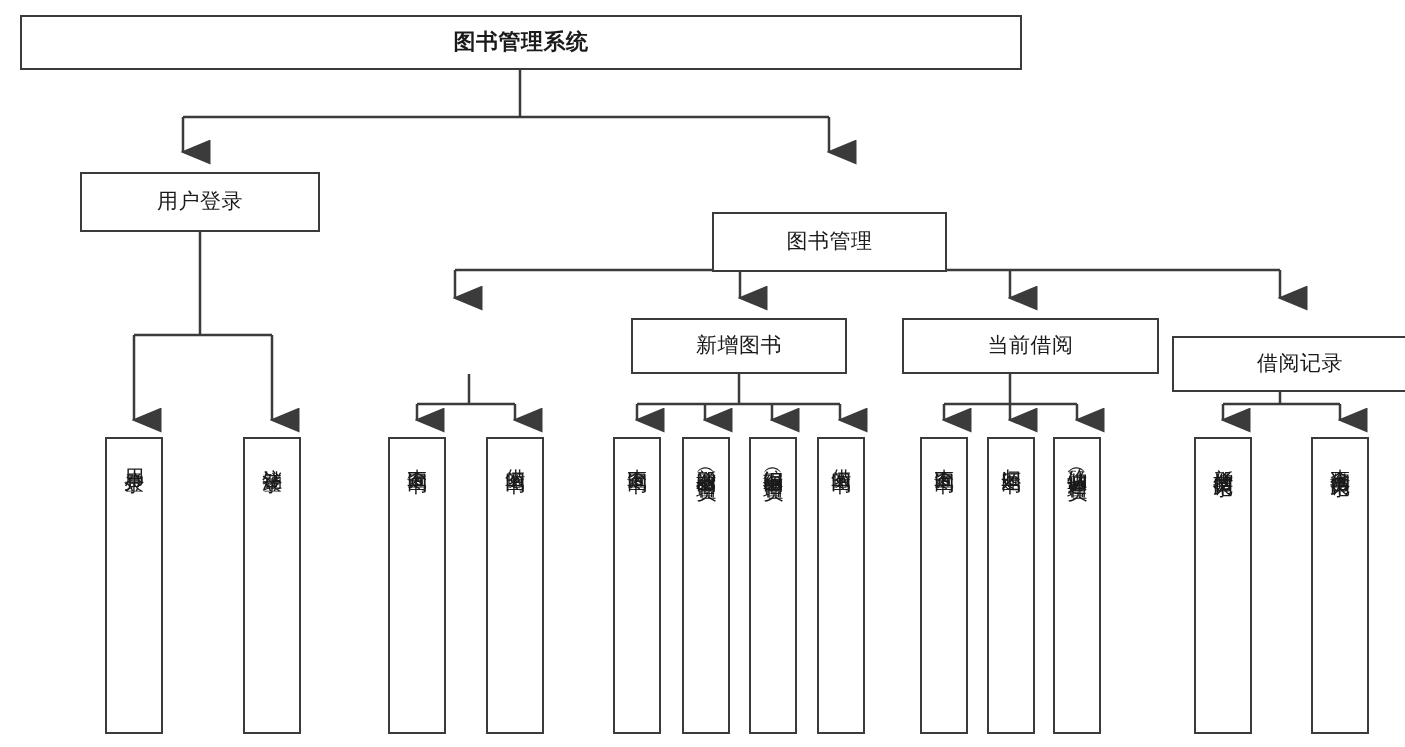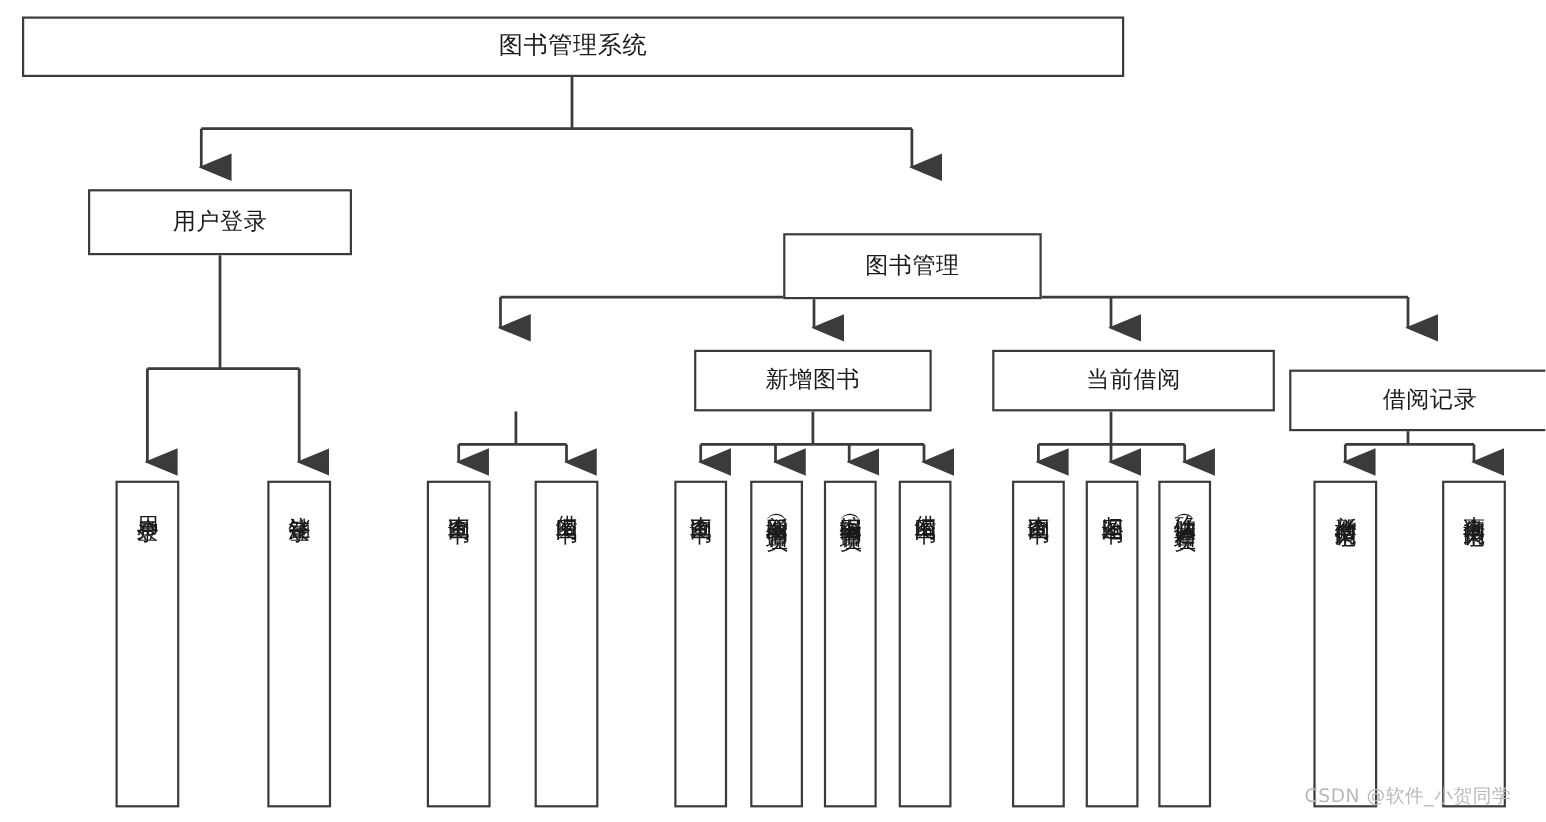--- a/index.html
+++ b/index.html
@@ -123,21 +123,21 @@
       <path d="M 1010 404 L 1010 420" marker-end="url(#arrow)"></path>
       <path d="M 1077 404 L 1077 420" marker-end="url(#arrow)"></path>
 
       <path d="M 1280 374 L 1280 404"></path>
       <path d="M 1223 404 L 1340 404"></path>
       <path d="M 1223 404 L 1223 420" marker-end="url(#arrow)"></path>
       <path d="M 1340 404 L 1340 420" marker-end="url(#arrow)"></path>
     </g>
   </svg>
 
-  <div class="node h" id="root-node" style="left:20px; top:15px; width:1002px; height:55px;">
+  <div class="node h" id="root-node" style="left:20px; top:15px; width:1002px; height:55px;font-weight:bold;">
     <span class="label">图书管理系统</span>
   </div>
 
   <div class="node h" style="left:80px; top:172px; width:240px; height:60px;">
     <span class="label">用户登录</span>
   </div>
   <div class="node h" style="left:712px; top:172px; width:235px; height:60px;margin-top:40px;">
     <span class="label">图书管理</span>
   </div>
 
@@ -188,15 +188,14 @@
     <span class="label">确认归还（管理员）</span>
   </div>
 
   <div class="node v" style="left:1194px; top:437px; width:58px; height:297px;">
     <span class="label">新增借阅记录</span>
   </div>
   <div class="node v" style="left:1311px; top:437px; width:58px; height:297px;">
     <span class="label">查询借阅记录</span>
   </div>
 
-  <div class="watermark">CSDN @软件_小贺同学</div>
 
 </div>
 
 </body></html>

